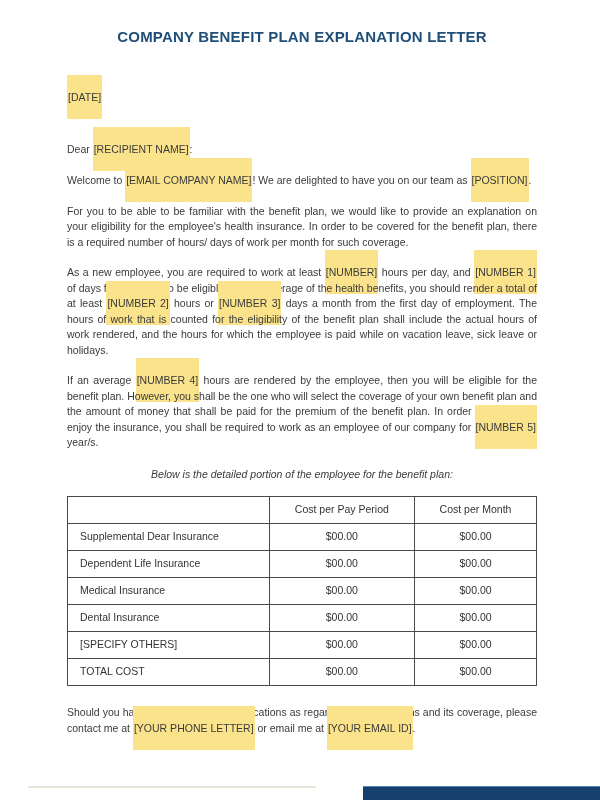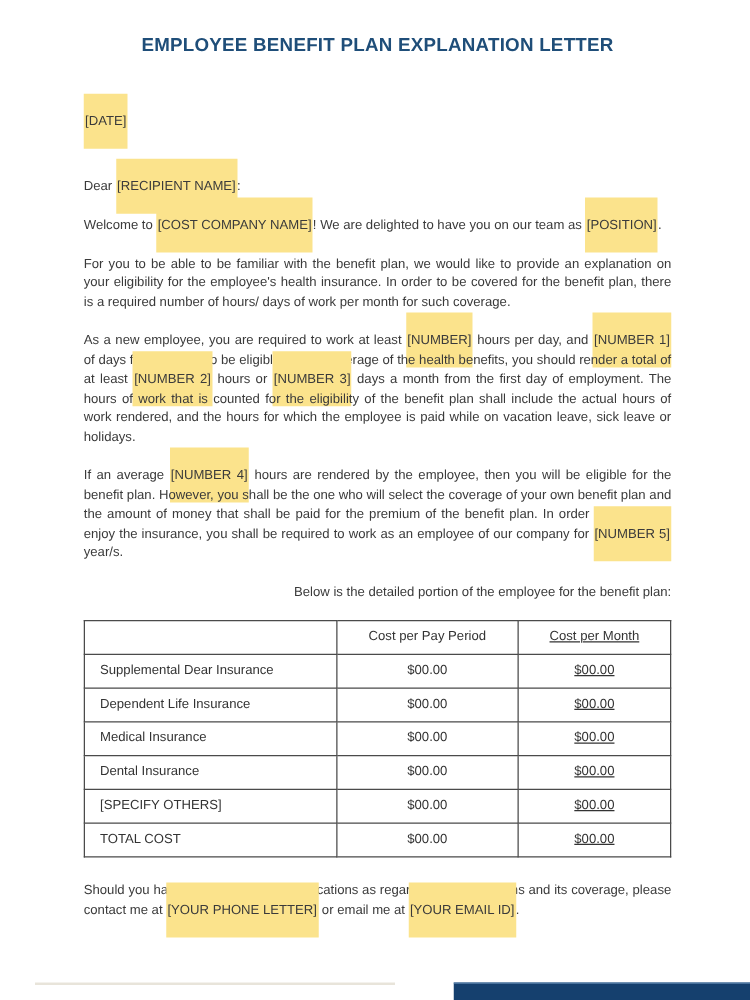--- a/index.html
+++ b/index.html
@@ -29,21 +29,21 @@
     font-weight:bold;
     text-align:center;
     color:var(--title-color);
     letter-spacing:.2px;
   }
   p{text-align:justify;}
   .date-line{margin-top:44px;text-align:left;}
   .salutation{margin-top:36px;text-align:left;}
   .welcome{margin-top:16px;}
   .para{margin-top:15px;}
-  .table-intro{margin-top:16px;text-align:right;}
+  .table-intro{margin-top:16px;text-align:center;font-style:italic;}
   .hl{
     background:var(--highlight);
     padding:16px 1px;
   }
   table.benefit-table{
     margin-top:14px;
     width:100%;
     border-collapse:collapse;
     font-size:10.5px;
     color:#333;
@@ -51,48 +51,48 @@
   table.benefit-table td,table.benefit-table th{
     border:1px solid var(--table-border);
     font-weight:normal;
     height:27px;
     padding:4px 12px;
     vertical-align:middle;
     margin-left:12px;
   }
   table.benefit-table .col-label{width:43%;text-align:left;}
   table.benefit-table .col-pay{width:31%;text-align:center;}
-  table.benefit-table .col-month{width:26%;text-align:center;text-decoration:underline;}
+  table.benefit-table .col-month{width:26%;text-align:center;}
   .closing{margin-top:19px;}
   .scan-shadow{
     position:absolute;
     left:28px;top:786px;
     width:288px;height:2px;
     background:rgba(190,178,150,0.35);
   }
   .footer-bar{
     position:absolute;
     left:363px;top:786px;
     width:237px;height:14px;
     background:var(--footer-bar);
     border-top:1px solid #5B83AD;
   }
 </style>
 </head>
 <body>
 
 <div class="page">
 
-  <h1 class="doc-title">EMPLOYEE BENEFIT PLAN EXPLANATION LETTER</h1>
+  <h1 class="doc-title">COMPANY BENEFIT PLAN EXPLANATION LETTER</h1>
 
   <p class="date-line"><span class="hl">[DATE]</span></p>
 
   <p class="salutation"><span>Dear </span><span class="hl">[RECIPIENT NAME]</span><span>:</span></p>
 
-  <p class="welcome"><span>Welcome to </span><span class="hl">[COST COMPANY NAME]</span><span>! We are delighted to have you on our team as </span><span class="hl">[POSITION]</span><span>.</span></p>
+  <p class="welcome"><span>Welcome to </span><span class="hl">[EMAIL COMPANY NAME]</span><span>! We are delighted to have you on our team as </span><span class="hl">[POSITION]</span><span>.</span></p>
 
   <p class="para">For you to be able to be familiar with the benefit plan, we would like to provide an explanation on your eligibility for the employee's health insurance. In order to be covered for the benefit plan, there is a required number of hours/ days of work per month for such coverage.</p>
 
   <p class="para"><span>As a new employee, you are required to work at least </span><span class="hl">[NUMBER]</span><span> hours per day, and </span><span class="hl">[NUMBER 1]</span><span> of days for a month. To be eligible for the coverage of the health benefits, you should render a total of at least </span><span class="hl">[NUMBER 2]</span><span> hours or </span><span class="hl">[NUMBER 3]</span><span> days a month from the first day of employment. The hours of work that is counted for the eligibility of the benefit plan shall include the actual hours of work rendered, and the hours for which the employee is paid while on vacation leave, sick leave or holidays.</span></p>
 
   <p class="para"><span>If an average </span><span class="hl">[NUMBER 4]</span><span> hours are rendered by the employee, then you will be eligible for the benefit plan. However, you shall be the one who will select the coverage of your own benefit plan and the amount of money that shall be paid for the premium of the benefit plan. In order to be able to enjoy the insurance, you shall be required to work as an employee of our company for </span><span class="hl">[NUMBER 5]</span><span> year/s.</span></p>
 
   <p class="table-intro">Below is the detailed portion of the employee for the benefit plan:</p>
 
   <table class="benefit-table">

